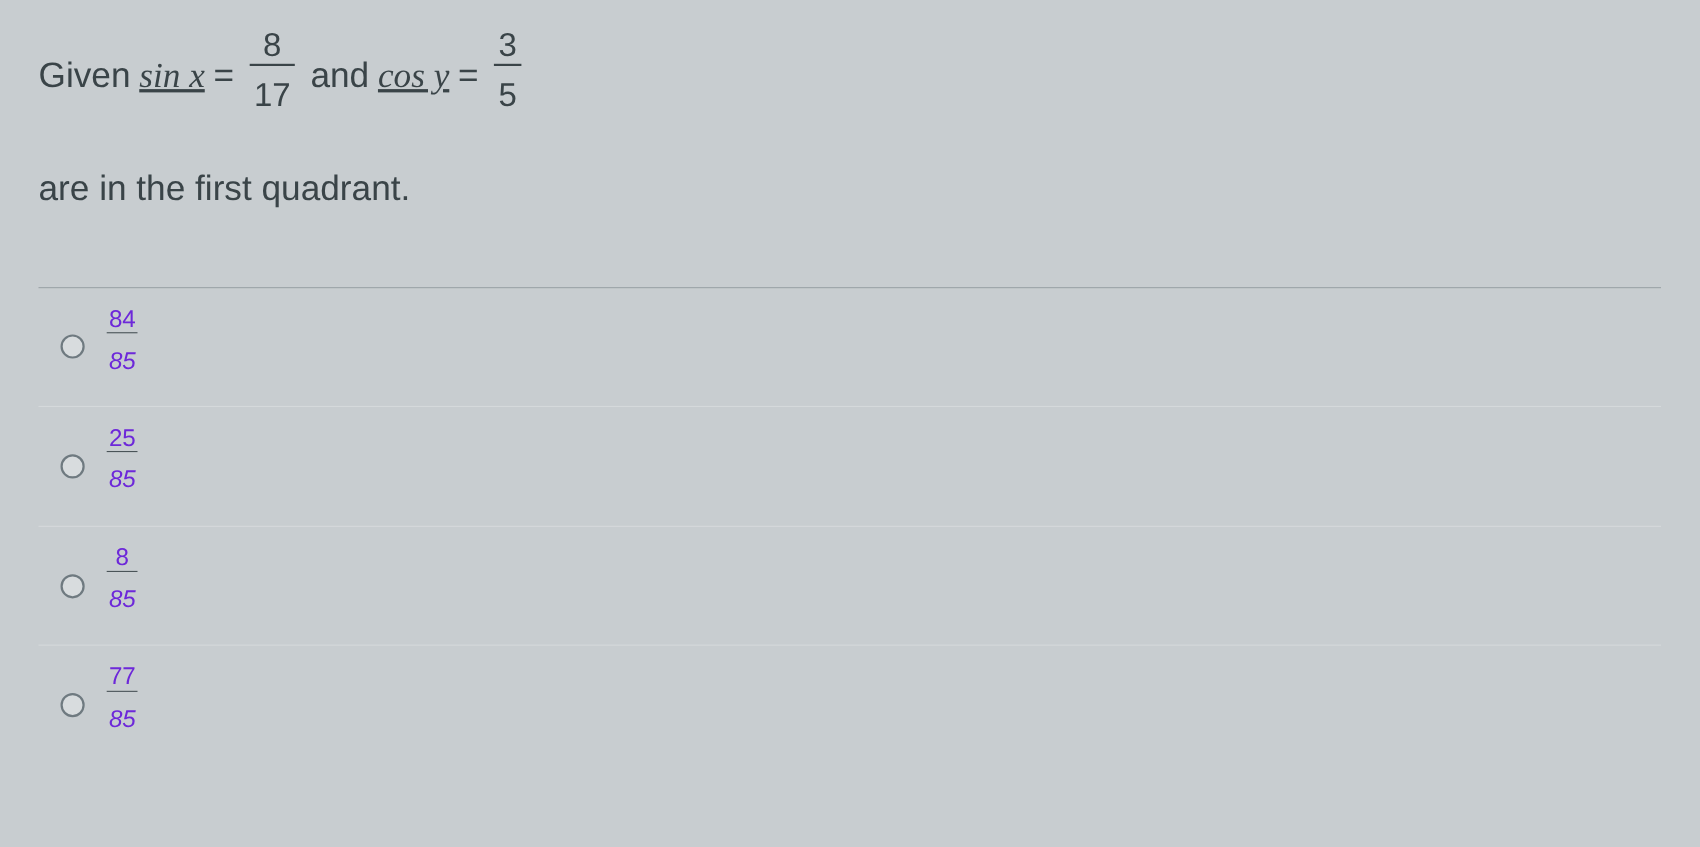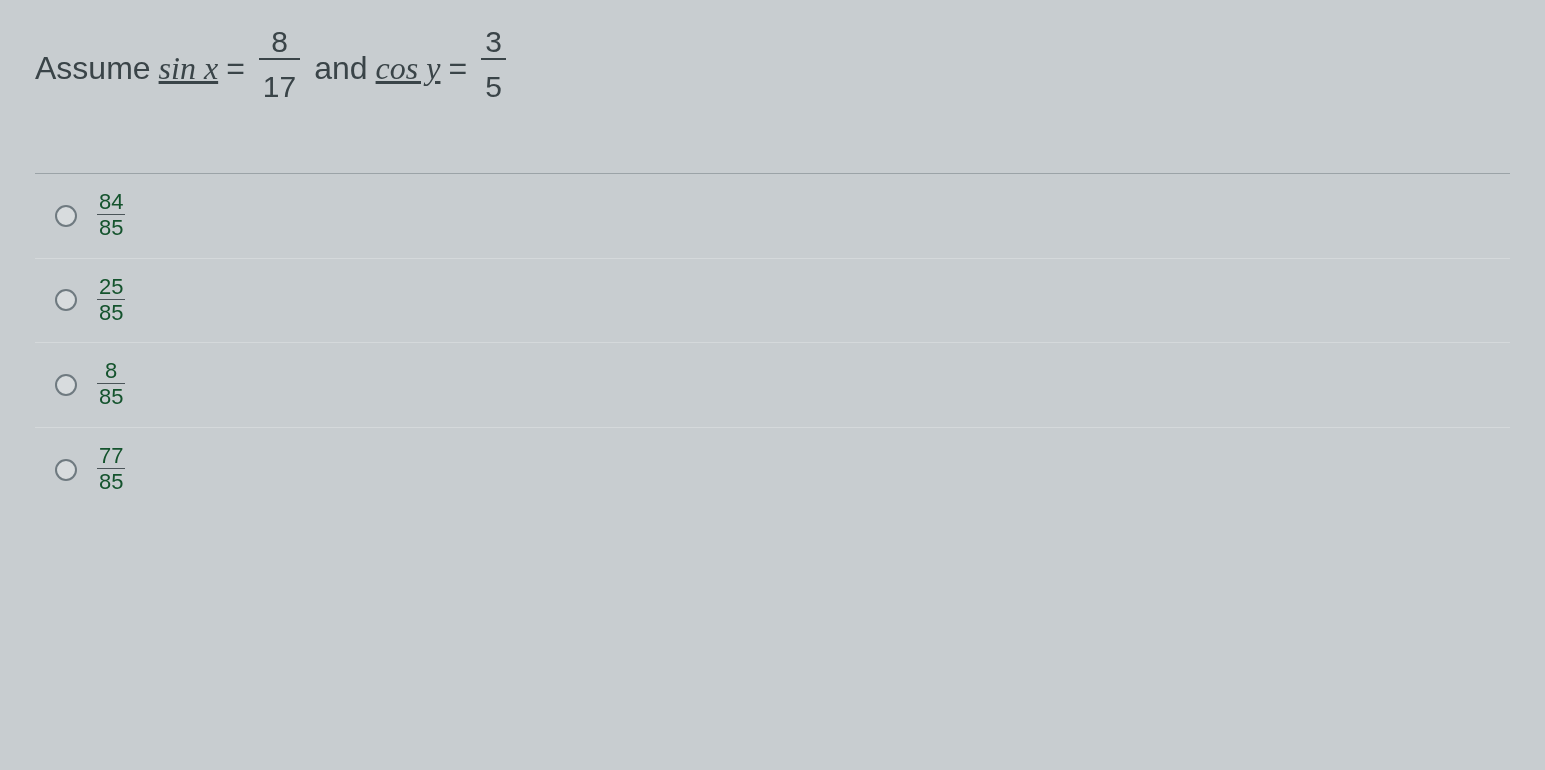--- a/index.html
+++ b/index.html
@@ -81,53 +81,57 @@
       border: 2px solid #6f7a80;
       background: #d8dcde;
       flex-shrink: 0;
     }
 
     .opt-fraction {
       display: inline-flex;
       flex-direction: column;
       align-items: center;
       font-size: 22px;
-      color: #14532d;
+      color: #6d28d9;
     }
 
     .opt-fraction .num {
       padding: 0 2px;
       line-height: 1.1;
     }
 
     .opt-fraction .den {
       border-top: 1.5px solid #4a5458;
-      padding: 0 2px;
+      padding: 12px 2px;
       line-height: 1.2;
+      font-style: italic;
     }
   </style>
 </head>
 <body>
 
 <div class="question-text">
   <div class="question-line">
-    <span>Assume</span>
+    <span>Given</span>
     <span class="math-var">sin x</span>
     <span>=</span>
     <span class="fraction">
       <span class="num">8</span>
       <span class="den">17</span>
     </span>
     <span>and</span>
     <span class="math-var">cos y</span>
     <span>=</span>
     <span class="fraction">
       <span class="num">3</span>
       <span class="den">5</span>
     </span>
+  </div>
+  <div class="question-line" style="margin-top:30px;">
+    <span>are in the first quadrant.</span>
   </div>
 </div>
 
 <div class="options">
   <div class="option-row">
     <div class="radio"></div>
     <span class="opt-fraction">
       <span class="num">84</span>
       <span class="den">85</span>
     </span>

